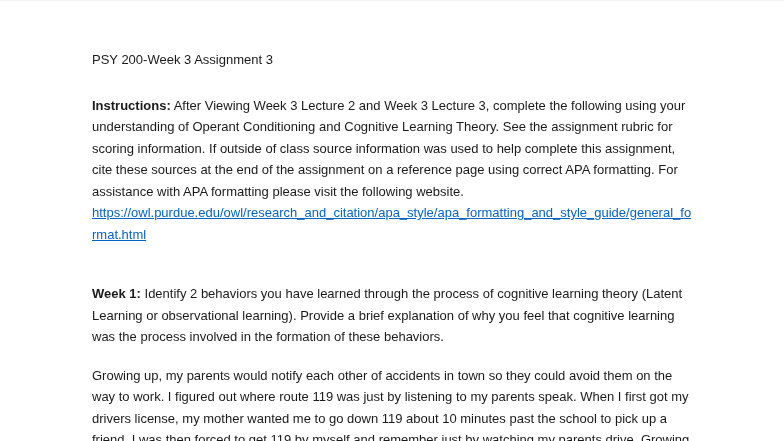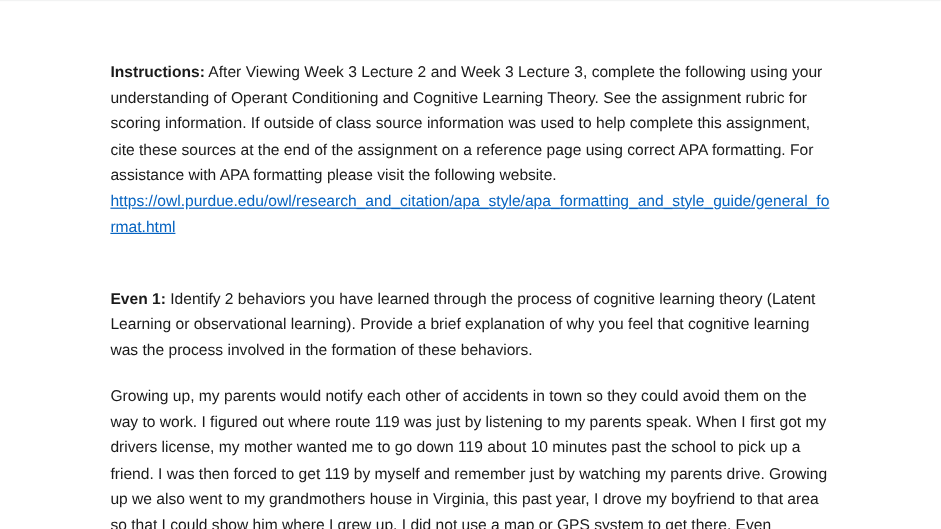--- a/index.html
+++ b/index.html
@@ -42,27 +42,28 @@
     text-decoration: underline;
     overflow-wrap: anywhere;
     word-break: break-word;
   }
 </style>
 </head>
 <body>
 
 <div class="page">
 
+  <p class="doc-title">PSY 200-Week 3 Assignment 3</p>
 
   <p class="para">
     <span class="bold-underline">Instructions:</span><span> After Viewing Week 3 Lecture 2 and Week 3 Lecture 3, complete the following using your understanding of Operant Conditioning and Cognitive Learning Theory. See the assignment rubric for scoring information. If outside of class source information was used to help complete this assignment, cite these sources at the end of the assignment on a reference page using correct APA formatting. For assistance with APA formatting please visit the following website.</span><br>
     <a class="doc-link" href="#">https://owl.purdue.edu/owl/research_and_citation/apa_style/apa_formatting_and_style_guide/general_format.html</a>
   </p>
 
   <p class="para" style="margin-top:38px;">
-    <span class="bold-underline">Even 1:</span><span> Identify 2 behaviors you have learned through the process of cognitive learning theory (Latent Learning or observational learning). Provide a brief explanation of why you feel that cognitive learning was the process involved in the formation of these behaviors.</span>
+    <span class="bold-underline">Week 1:</span><span> Identify 2 behaviors you have learned through the process of cognitive learning theory (Latent Learning or observational learning). Provide a brief explanation of why you feel that cognitive learning was the process involved in the formation of these behaviors.</span>
   </p>
 
   <p class="para">
     <span>Growing up, my parents would notify each other of accidents in town so they could avoid them on the way to work. I figured out where route 119 was just by listening to my parents speak. When I first got my drivers license, my mother wanted me to go down 119 about 10 minutes past the school to pick up a friend. I was then forced to get 119 by myself and remember just by watching my parents drive. Growing up we also went to my grandmothers house in Virginia, this past year, I drove my boyfriend to that area so that I could show him where I grew up. I did not use a map or GPS system to get there. Even</span>
   </p>
 
 </div>
 
 </body></html>

